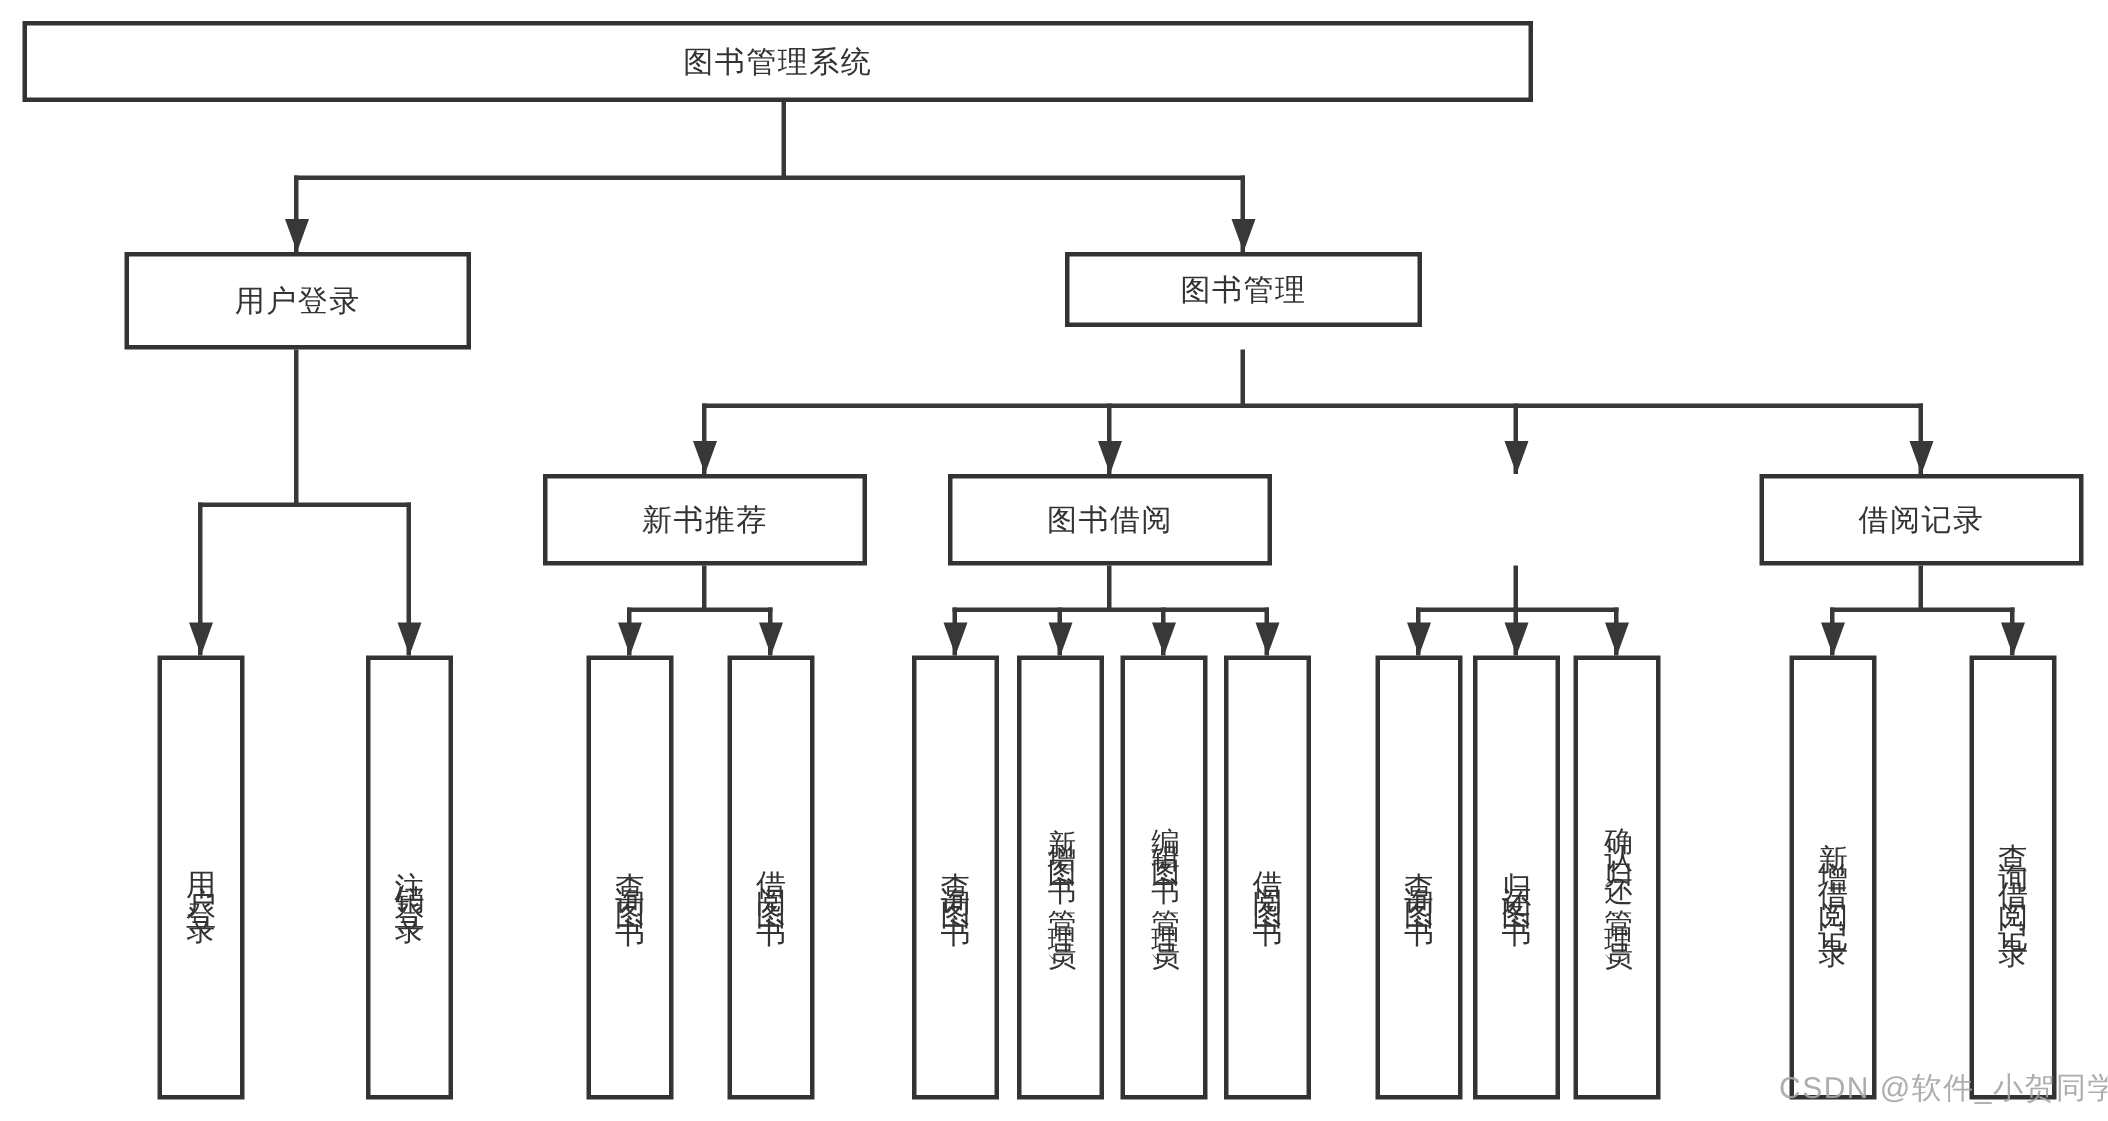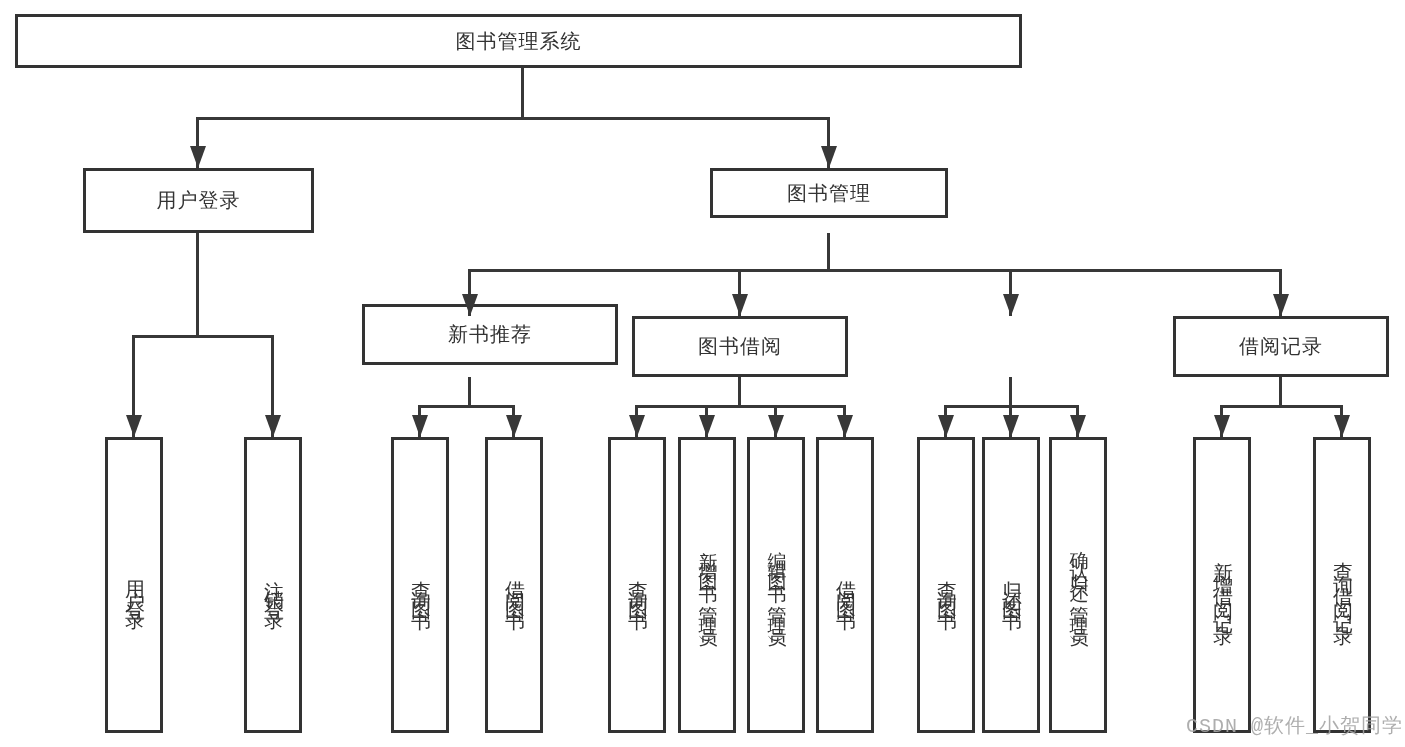--- a/index.html
+++ b/index.html
@@ -1,18 +1,18 @@
 <!DOCTYPE html>
 <html><head>
 <meta charset="utf-8">
 <style>
   html,body{margin:0;padding:0;background:#fff;}
   .canvas{
     position:relative;width:1405px;height:747px;background:#ffffff;overflow:hidden;
-    font-family:Liberation Mono, monospace;color:#333333;
+    font-family:Liberation Sans, sans-serif;color:#333333;
   }
   .box{
     position:absolute;box-sizing:border-box;border:3px solid #333333;background:#ffffff;
     display:flex;align-items:center;justify-content:center;
     font-size:20px;color:#333333;letter-spacing:1px;
   }
   .vbox{
     writing-mode:vertical-rl;text-orientation:mixed;
   }
   .ls4{letter-spacing:10px;}
@@ -33,21 +33,21 @@
 </head>
 <body>
 
 <div class="canvas">
 
   <div class="box" style="left:15px;top:14px;width:1007px;height:54px;">图书管理系统</div>
 
   <div class="box" style="left:83px;top:168px;width:231px;height:65px;">用户登录</div>
   <div class="box" style="left:710px;top:168px;width:238px;height:50px;">图书管理</div>
 
-  <div class="box" style="left:362px;top:304px;width:256px;height:61px;">新书推荐</div>
+  <div class="box" style="left:362px;top:316px;width:216px;height:61px;">新书推荐</div>
   <div class="box" style="left:632px;top:316px;width:216px;height:61px;text-align:right;">图书借阅</div>
   <div class="box" style="left:1173px;top:316px;width:216px;height:61px;">借阅记录</div>
 
   <div class="box vbox ls4" style="left:105px;top:437px;width:58px;height:296px;">用户登录</div>
   <div class="box vbox ls4" style="left:244px;top:437px;width:58px;height:296px;">注销登录</div>
 
   <div class="box vbox ls4" style="left:391px;top:437px;width:58px;height:296px;">查询图书</div>
   <div class="box vbox ls4" style="left:485px;top:437px;width:58px;height:296px;">借阅图书</div>
 
   <div class="box vbox ls4" style="left:608px;top:437px;width:58px;height:296px;">查询图书</div>

